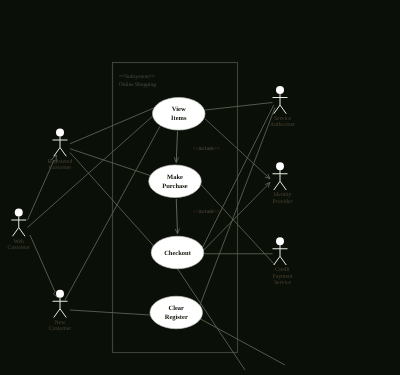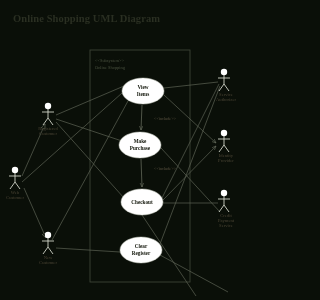--- a/index.html
+++ b/index.html
@@ -57,21 +57,20 @@
     font-size: 4.2px;
     fill: #5a5240;
     text-anchor: middle;
   }
 </style>
 </head>
 <body>
 
 <div id="canvas">
 
-  <div id="title">Online Shopping UML Diagram</div>
 
   <svg class="layer" viewBox="0 0 250 300">
     <defs>
       <marker id="arrow-open" markerWidth="7" markerHeight="7" refX="6" refY="2.6" orient="auto">
         <path d="M0,0 L6,2.6 L0,5.2" fill="none" stroke="#6d7363" stroke-width="0.8"></path>
       </marker>
       <marker id="arrow-hollow" markerWidth="8" markerHeight="8" refX="7" refY="3" orient="auto">
         <path d="M0,0 L7,3 L0,6 Z" fill="#0a0f08" stroke="#6d7363" stroke-width="0.8"></path>
       </marker>
     </defs>

